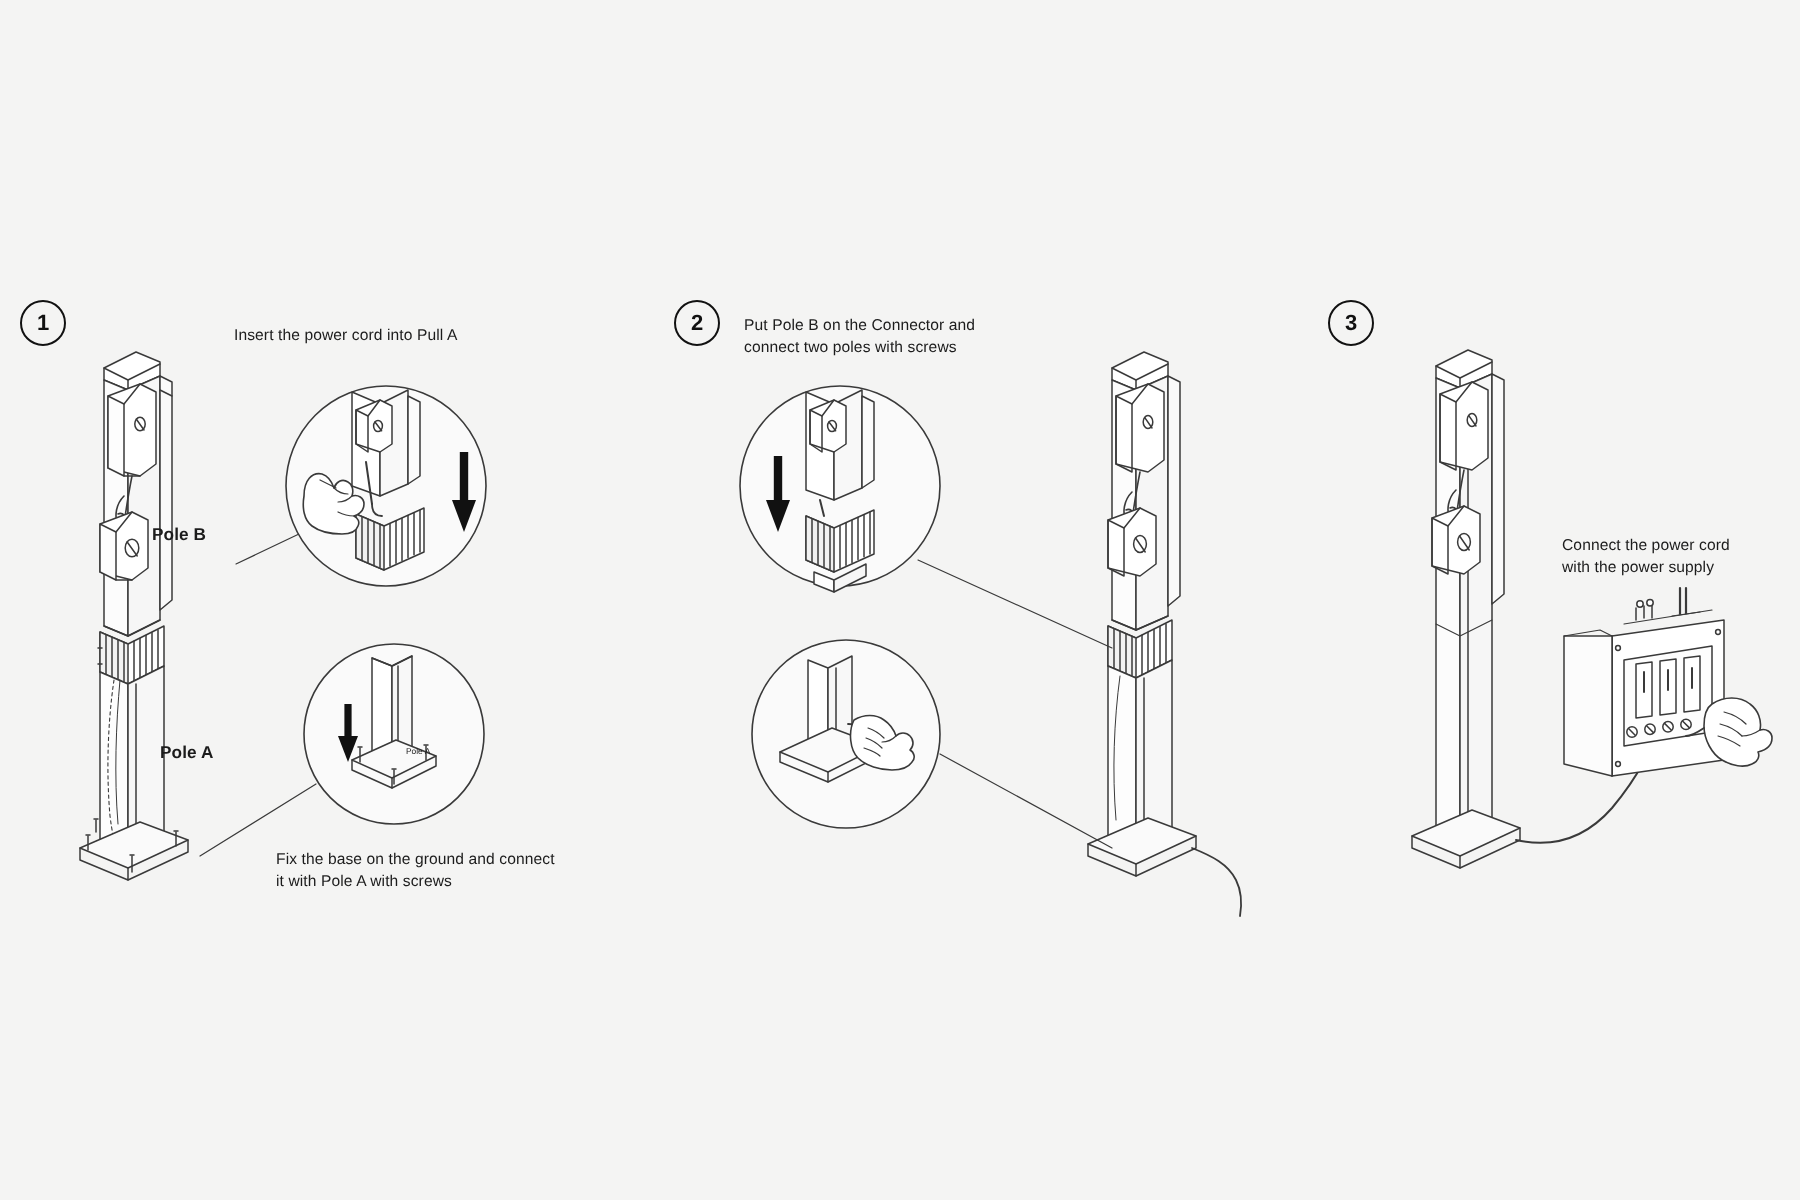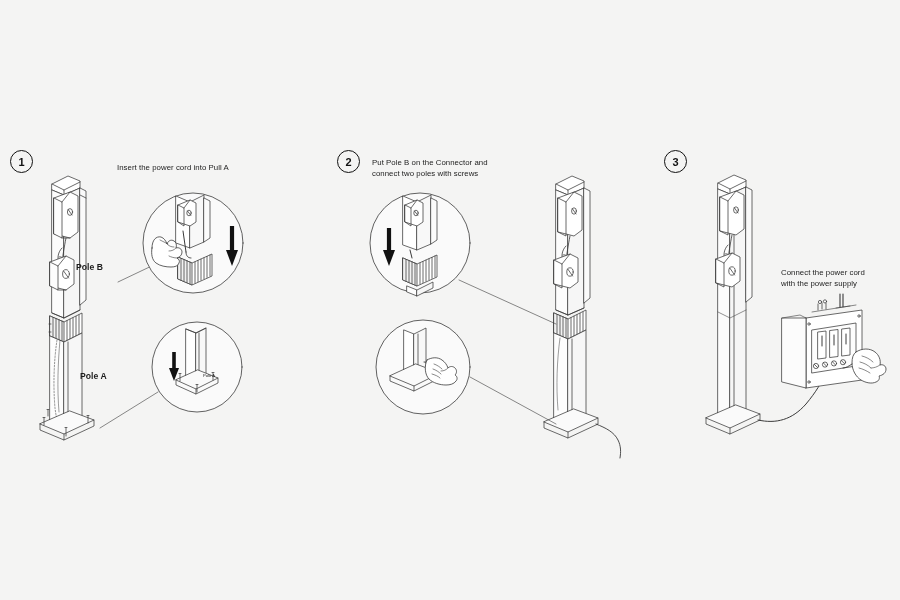--- a/index.html
+++ b/index.html
@@ -390,20 +390,22 @@
         <path d="M383,250 L389,266 L395,250 Z" fill="#111"></path>
       </g>
     </g>
   </svg>
 
   <div class="stepnum" style="left:10px;top:150px;">1</div>
   <div class="txt" style="left:117px;top:163px;">Insert the power cord into Pull A</div>
   <div class="txt bold" style="left:76px;top:262px;">Pole B</div>
   <div class="txt bold" style="left:80px;top:371px;">Pole A</div>
   <div class="txt tiny" style="left:203px;top:371px;">Pole A</div>
+  <div class="txt" style="left:138px;top:425px;">Fix the base on the ground and connect
+it with Pole A with screws</div>
 
   <div class="stepnum" style="left:337px;top:150px;">2</div>
   <div class="txt" style="left:372px;top:158px;">Put Pole B on the Connector and
 connect two poles with screws</div>
 
   <div class="stepnum" style="left:664px;top:150px;">3</div>
   <div class="txt" style="left:781px;top:268px;">Connect the power cord
 with the power supply</div>
 
 </div>

